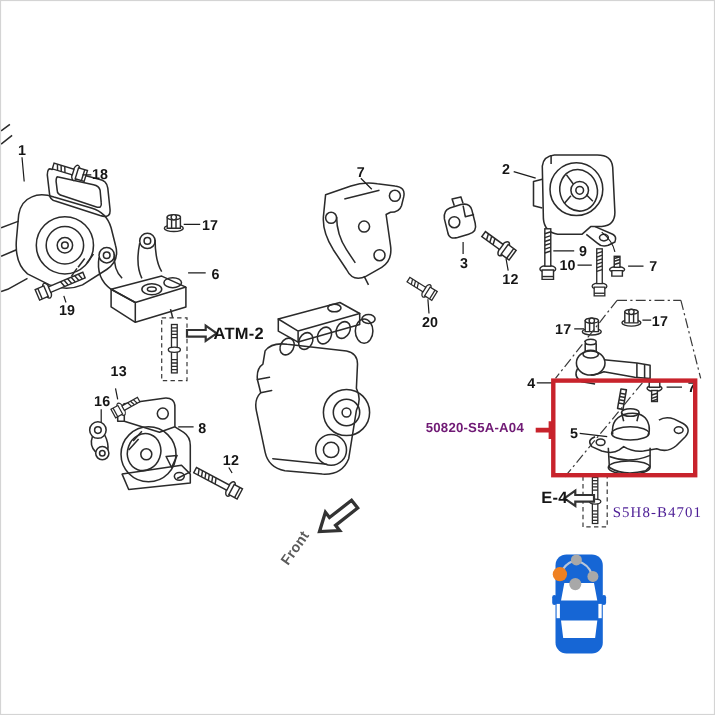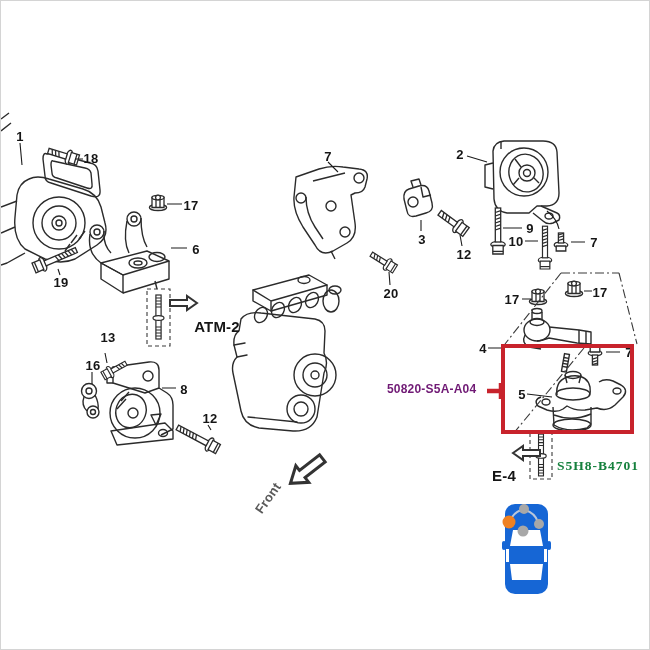--- a/index.html
+++ b/index.html
@@ -7,30 +7,30 @@
     position:relative;width:650px;height:650px;background:#ffffff;
     border:1px solid #d4d4d4;box-sizing:border-box;overflow:hidden;
     font-family:"Liberation Sans",sans-serif;
   }
   #art{position:absolute;left:0;top:0;z-index:1;}
   .label{
     position:absolute;z-index:2;transform:translate(-50%,-50%);
     font:bold 13px "Liberation Sans",sans-serif;color:#151515;white-space:nowrap;
     letter-spacing:0.2px;
   }
-  .label.big{font-size:15px;margin-top:22px;}
+  .label.big{font-size:15px;}
   .label.front{
     color:#5b5b5b;transform:translate(-50%,-50%) rotate(-55deg);font-size:13px;
   }
   .label.rednum{
     color:#701a75;font-size:12px;transform:none;
   }
   .label.stamp{
-    font-family:"Liberation Serif",serif;font-weight:bold;font-size:13.5px;
-    color:#15803d;letter-spacing:1px;transform:translate(0,-50%);
+    font-family:"Liberation Serif",serif;font-weight:normal;font-size:13.5px;
+    color:#4c1d95;letter-spacing:1px;transform:translate(0,-50%);
   }
   #highlight-box{
     position:absolute;z-index:3;left:500px;top:343px;width:133px;height:90px;
     border:4.5px solid #c8232c;box-sizing:border-box;background:transparent;
   }
 </style>
 </head>
 <body>
 
 <div id="stage">

